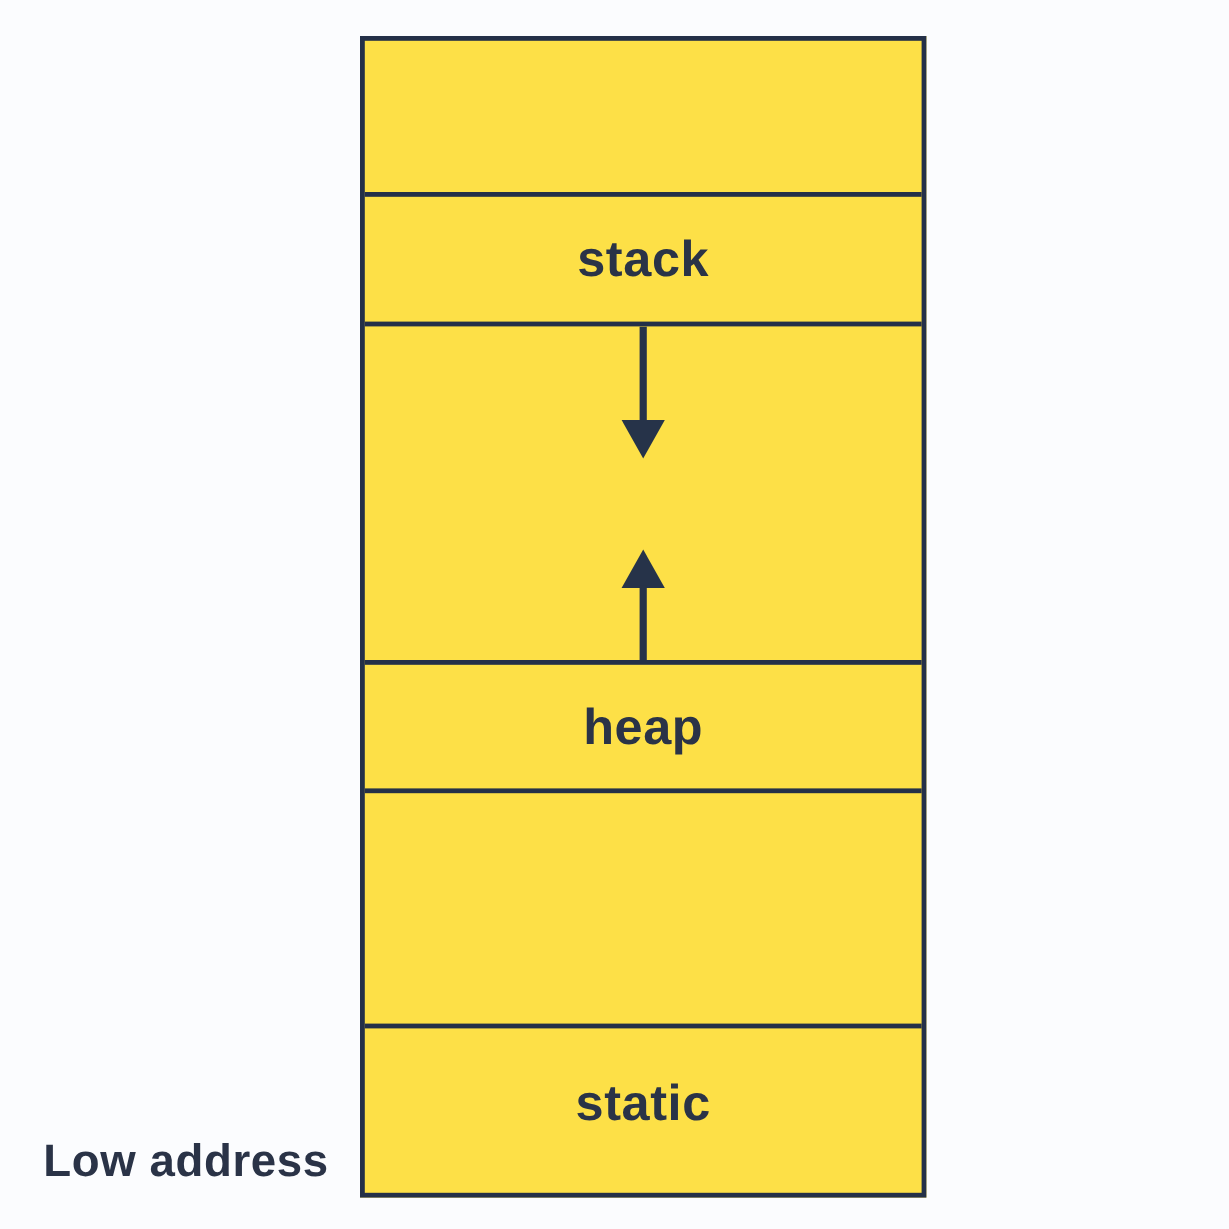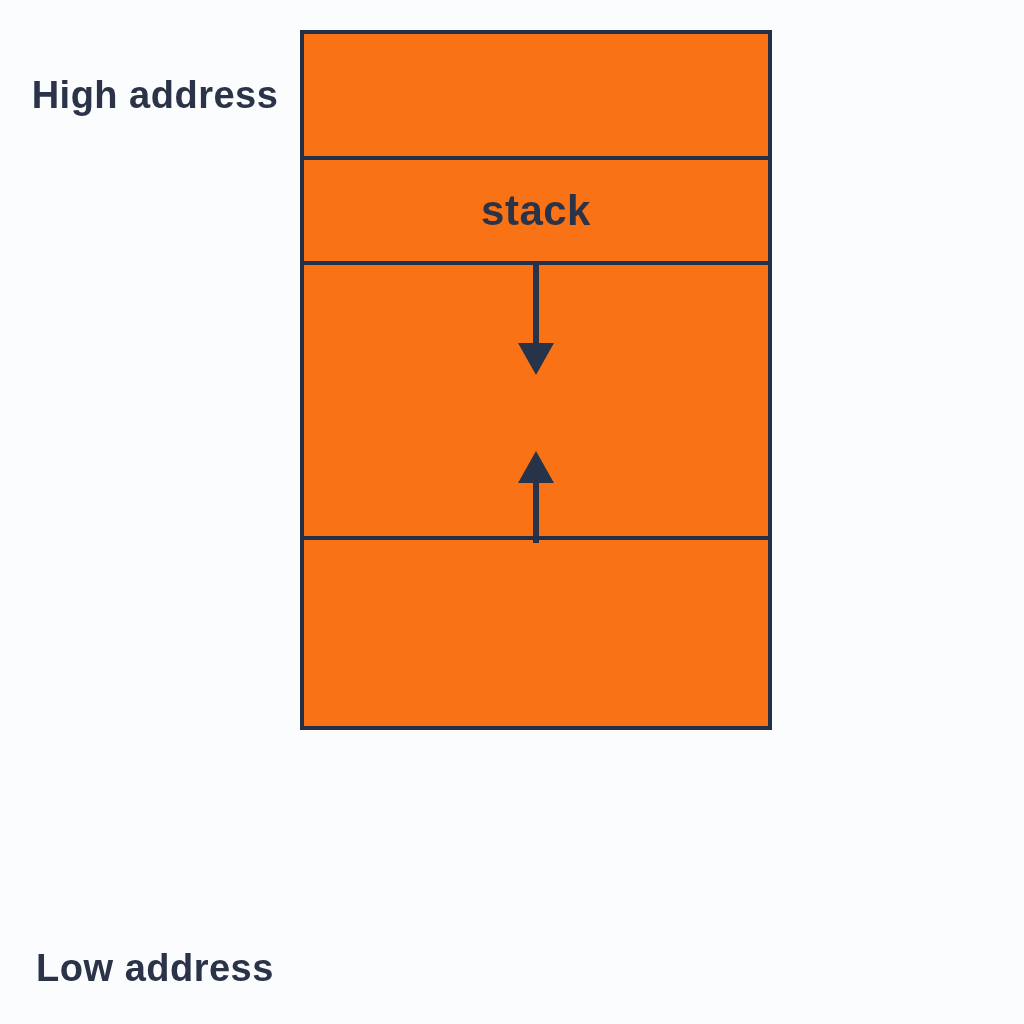--- a/index.html
+++ b/index.html
@@ -12,24 +12,24 @@
     height: 1024px;
     background: #fbfcfe;
     font-family: "Liberation Sans", sans-serif;
     overflow: hidden;
   }
   .memory-box {
     position: absolute;
     left: 300px;
     top: 30px;
     width: 472px;
-    height: 700px;
+    height: 968px;
     box-sizing: border-box;
     border: 4px solid #243048;
-    background: #f97316;
+    background: #fde047;
     display: flex;
     flex-direction: column;
   }
   .section {
     box-sizing: border-box;
     display: flex;
     align-items: center;
     justify-content: center;
     position: relative;
   }
@@ -69,21 +69,20 @@
     top: 0;
     transform: translateX(-50%);
     display: block;
   }
 </style>
 </head>
 <body>
 
 <div class="canvas">
 
-  <div class="side-label side-label-high">High address</div>
 
   <div class="side-label side-label-low">Low address</div>
 
   <div class="memory-box">
 
     <div class="section sec-empty-top"></div>
 
     <div class="section sec-stack">
       <span class="section-label">stack</span>
     </div>
@@ -94,18 +93,24 @@
           <line x1="30" y1="0" x2="30" y2="80" stroke="#263349" stroke-width="6"></line>
           <polygon points="12,78 48,78 30,110" fill="#263349"></polygon>
         </g>
         <g>
           <polygon points="12,218 48,218 30,186" fill="#263349"></polygon>
           <line x1="30" y1="216" x2="30" y2="278" stroke="#263349" stroke-width="6"></line>
         </g>
       </svg>
     </div>
 
+    <div class="section sec-heap">
+      <span class="section-label">heap</span>
+    </div>
 
     <div class="section sec-empty-mid"></div>
 
+    <div class="section sec-static">
+      <span class="section-label">static</span>
+    </div>
 
   </div>
 </div>
 
 </body></html>

